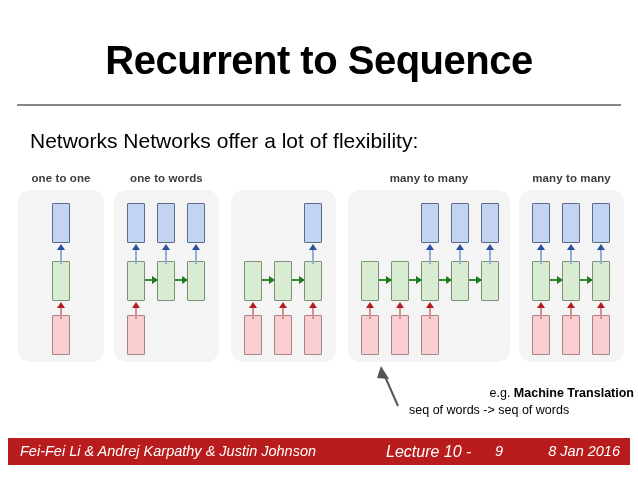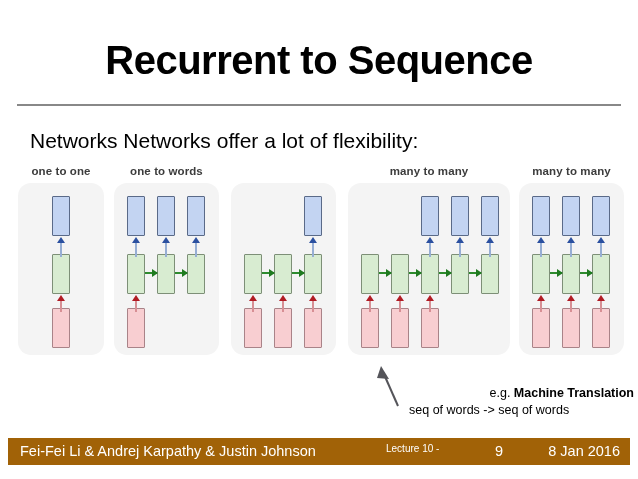--- a/index.html
+++ b/index.html
@@ -45,21 +45,21 @@
     top: 129px;
     font-size: 21px;
     color: #000000;
     white-space: nowrap;
   }
 
   
   #diagrams {
     position: absolute;
     left: 0;
-    top: 165px;
+    top: 172px;
     width: 578px;
     height: 190px;
   }
   .panel {
     position: absolute;
     top: 0;
     height: 190px;
   }
   .panel-label {
     position: absolute;
@@ -158,35 +158,36 @@
     height: 46px;
   }
 
   
   #footer {
     position: absolute;
     left: 8px;
     top: 438px;
     width: 622px;
     height: 27px;
-    background: #a16207;
+    background: #b91c1c;
     color: #ffffff;
+    font-style: italic;
   }
   #footer-authors {
     position: absolute;
     left: 12px;
     top: 5px;
     font-size: 14.5px;
     white-space: nowrap;
   }
   #footer-lecture {
     position: absolute;
     left: 378px;
     top: 5px;
-    font-size: 10px;
+    font-size: 16px;
     white-space: nowrap;
   }
   #footer-slide-no {
     position: absolute;
     left: 487px;
     top: 5px;
     font-size: 14.5px;
     white-space: nowrap;
   }
   #footer-date {

